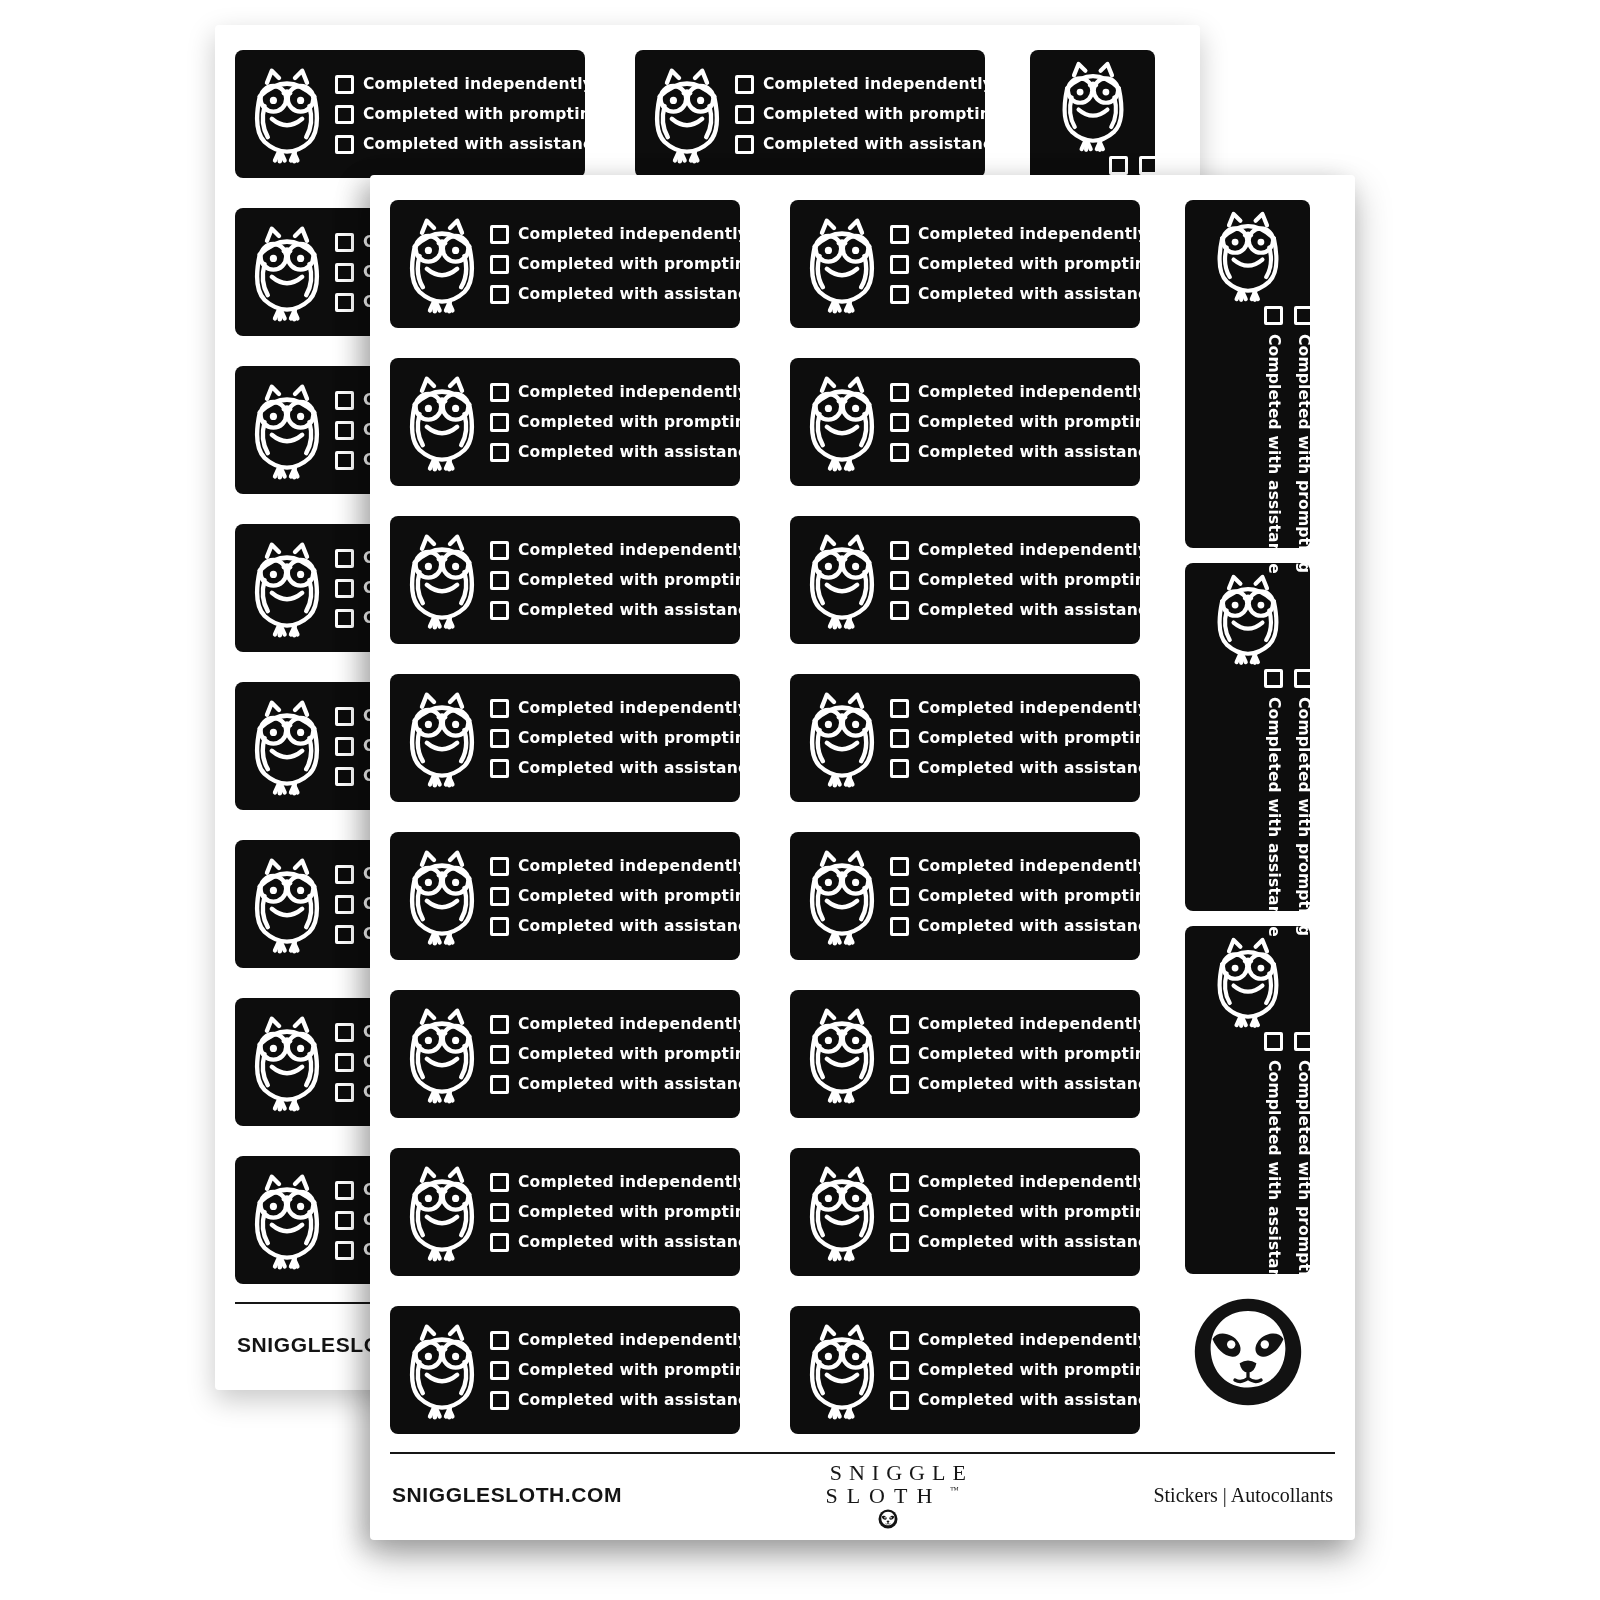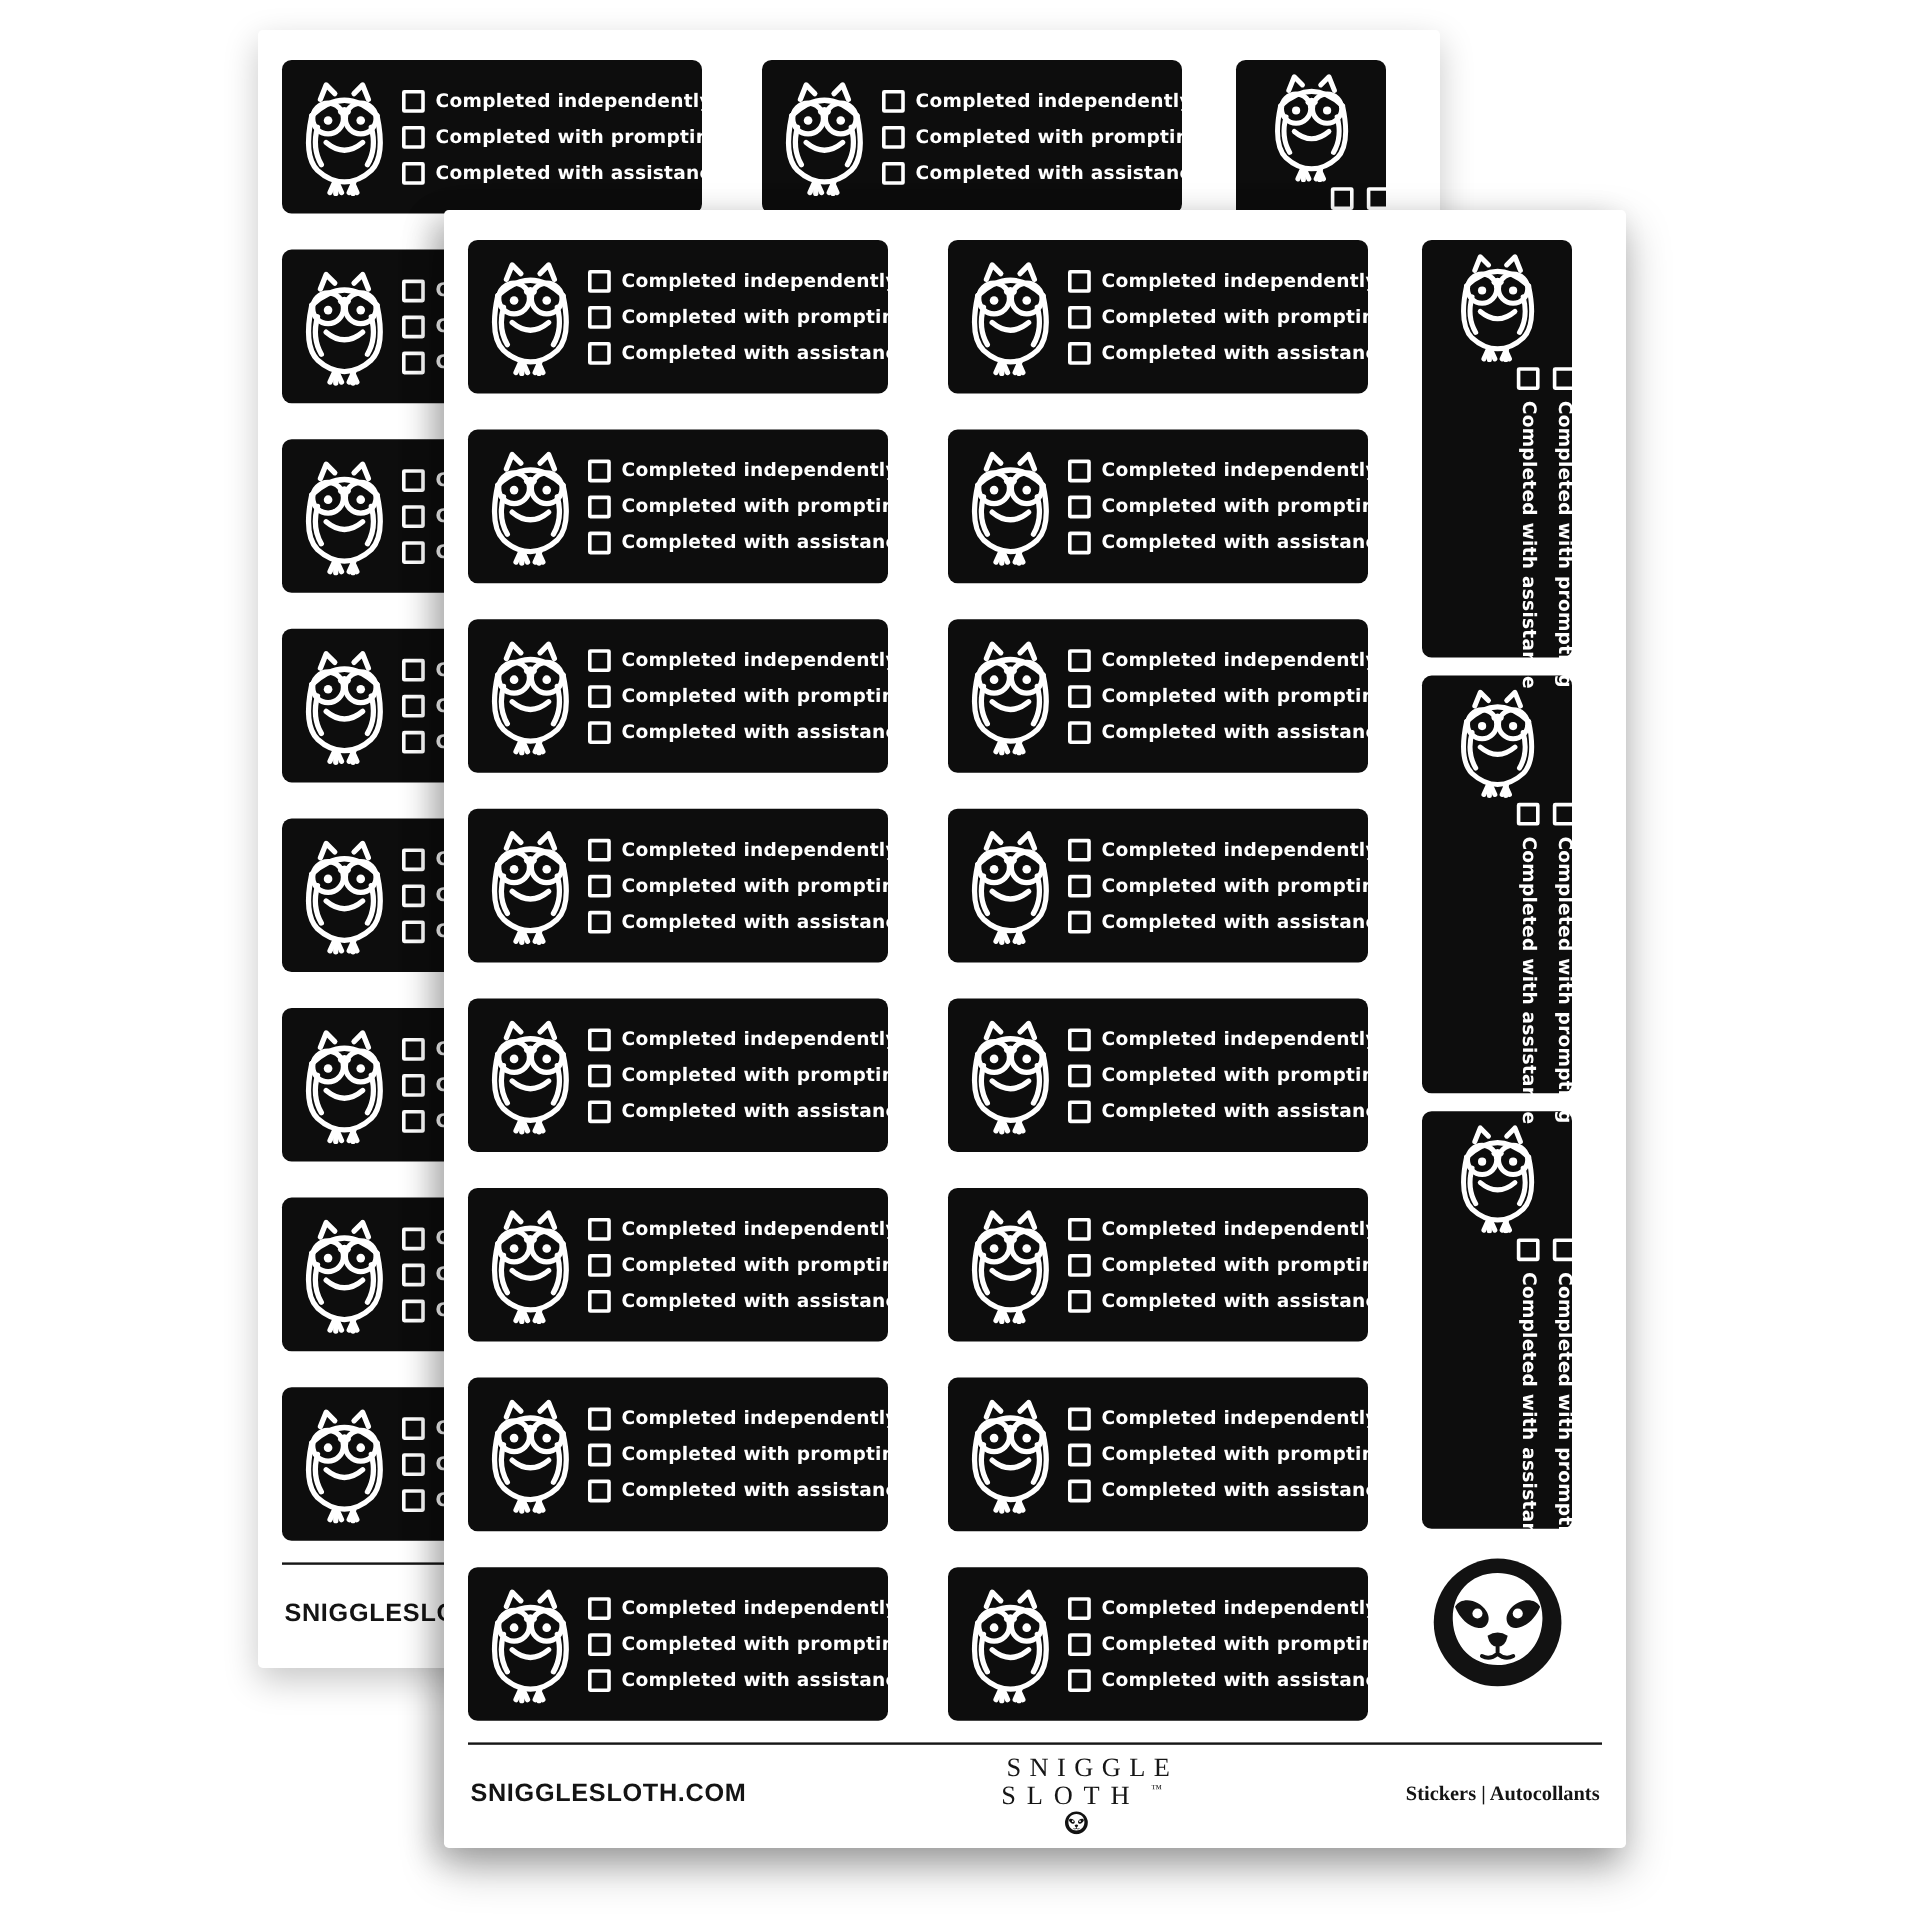--- a/index.html
+++ b/index.html
@@ -41,21 +41,21 @@
                   border-top:2px solid #161616; display:flex; justify-content:space-between;
                   align-items:center; padding:4px 2px 0 2px; }
   .site { font-family:"Liberation Sans", sans-serif; font-weight:700; font-size:21px;
           letter-spacing:.6px; color:#141414; }
   .brand { display:flex; flex-direction:column; align-items:center;
            font-family:"Liberation Serif", serif; color:#161616; line-height:1.05; }
   .brand-top    { font-size:22px; letter-spacing:7px; text-indent:7px;margin-left:20px; }
   .brand-bottom { font-size:22px; letter-spacing:9px; text-indent:9px; display:flex; align-items:flex-start;justify-content:space-between; }
   .tm { font-size:9px; margin-top:2px; letter-spacing:0; }
   .brand-sloth { width:20px; height:20px; margin-top:2px; }
-  .right-label { font-family:"Liberation Serif", serif; font-weight:700; font-size:17px; color:#141414; }
+  .right-label { font-family:"Liberation Serif", serif; font-weight:400; font-size:20px; color:#141414; }
 </style>
 </head>
 <body>
 
 <svg width="0" height="0" style="position:absolute" aria-hidden="true">
   <defs>
     <symbol id="owlsym" viewBox="0 0 100 120">
       <g fill="none" stroke="#ffffff" stroke-width="5.5" stroke-linecap="round" stroke-linejoin="round">
         <path d="M25 21 L31 6 L40 15"></path>
         <path d="M75 21 L69 6 L60 15"></path>

